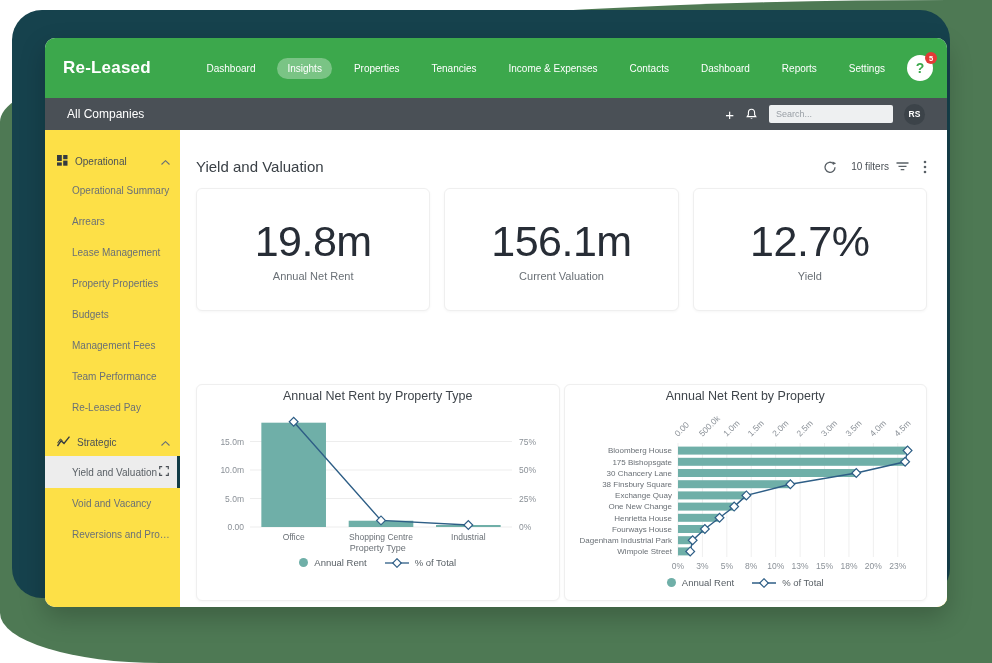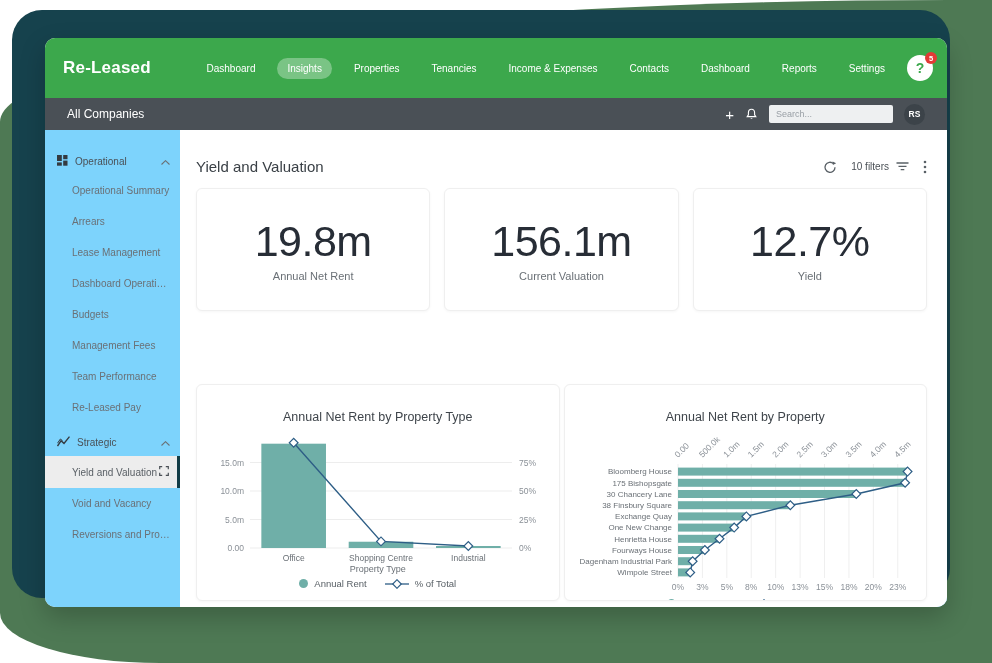--- a/index.html
+++ b/index.html
@@ -37,21 +37,21 @@
   .sub-right { margin-left:auto; display:flex; align-items:center; gap:11px; }
   .plus { color:#fff; font-size:15px; font-weight:300; cursor:pointer; line-height:1; }
   .bell { display:flex; cursor:pointer; }
   .search { width:124px; height:18px; background:#EEF0F1; border:none; border-radius:2px;
             font-size:9px; padding:0 7px; color:#4a5056; outline:none; font-family:inherit; }
   .search::placeholder { color:#9aa0a6; }
   .avatar { width:21px; height:21px; border-radius:50%; background:#3C4349; color:#fff;
             font-size:8.5px; font-weight:bold; display:flex; align-items:center; justify-content:center; cursor:pointer; }
 
   
-  .appbody { display:flex; height:491px; background:#7dd3fc; }
+  .appbody { display:flex; height:491px; background:#fde047; }
   .sidebar { width:135px; flex:0 0 135px; padding-top:18px; font-size:10px; overflow:hidden; }
   .side-head { display:flex; align-items:center; gap:7px; padding:7px 10px 7px 12px; color:#4A5056; cursor:pointer; }
   .side-head .lbl { flex:1; }
   .side-item { padding:10px 8px 10px 27px; color:#6A7076; cursor:pointer; display:flex; align-items:center; }
   .side-item .lbl { flex:1; white-space:nowrap; overflow:hidden; text-overflow:ellipsis; }
   .side-item.on { background:#EDEDED; border-right:3px solid #123C46; color:#5a6066; }
   .side-section + .side-section { margin-top:6px; }
 
   .main { flex:1; padding:0 20px 0 16px; background:#fff; overflow:hidden; }
   .page-head { display:flex; align-items:center; margin:28px 0 13px; }
@@ -61,21 +61,21 @@
   .iconbtn { display:flex; align-items:center; cursor:pointer; }
 
   .kpis { display:flex; gap:14px; }
   .card { background:#fff; border:1px solid #EFEFEF; border-radius:6px; box-shadow:0 1px 3px rgba(0,0,0,.04); }
   .kpi { flex:1; height:123px; display:flex; flex-direction:column; align-items:center; justify-content:center; }
   .kpi-value { font-size:43px; color:#272D36; letter-spacing:-.5px; }
   .kpi-label { font-size:11px; color:#6A7076; margin-top:4px; }
 
   .charts { display:flex; gap:4px; margin-top:73px; }
   .chart-card { flex:1; height:217px; overflow:hidden; }
-  .chart-card h3 { font-size:12.5px; font-weight:500; color:#3F454B; text-align:center; margin-top:25px; }
+  .chart-card h3 { font-size:12.5px; font-weight:500; color:#3F454B; text-align:center; margin-top:4px; }
   .chart-card svg.plot { display:block; margin:2px auto 0; }
   .xlabel { text-align:center; font-size:9px; color:#6A7076; margin-top:-2px; }
   .legend { display:flex; align-items:flex-start; justify-content:center; gap:18px; margin-top:4px; }
   .leg { display:flex; align-items:center; gap:6px; font-size:9.5px; color:#596066; }
   .leg-dot { width:9px; height:9px; border-radius:50%; background:#6FAFA8; }
 
   svg text.axt { font-size:8.5px; fill:#8A9097; font-family:"Liberation Sans",sans-serif; }
   svg text.catt { font-size:8.5px; fill:#6A7076; font-family:"Liberation Sans",sans-serif; }
   svg text.catt2 { font-size:8px; fill:#6A7076; font-family:"Liberation Sans",sans-serif; }
 </style>
@@ -146,21 +146,21 @@
           <div class="side-item">
               <span class="lbl">Operational Summary</span>
             </div>
           <div class="side-item">
               <span class="lbl">Arrears</span>
             </div>
           <div class="side-item">
               <span class="lbl">Lease Management</span>
             </div>
           <div class="side-item">
-              <span class="lbl">Dashboard Operations</span>
+              <span class="lbl">Property Properties</span>
             </div>
           <div class="side-item">
               <span class="lbl">Budgets</span>
             </div>
           <div class="side-item">
               <span class="lbl">Management Fees</span>
             </div>
           <div class="side-item">
               <span class="lbl">Team Performance</span>
             </div>

